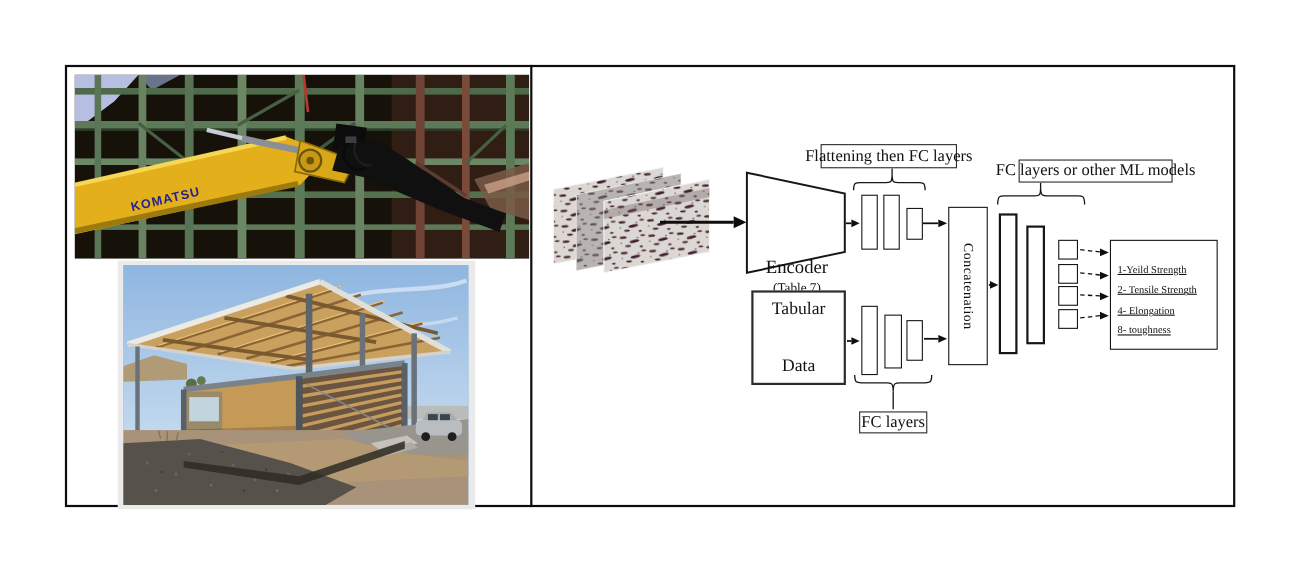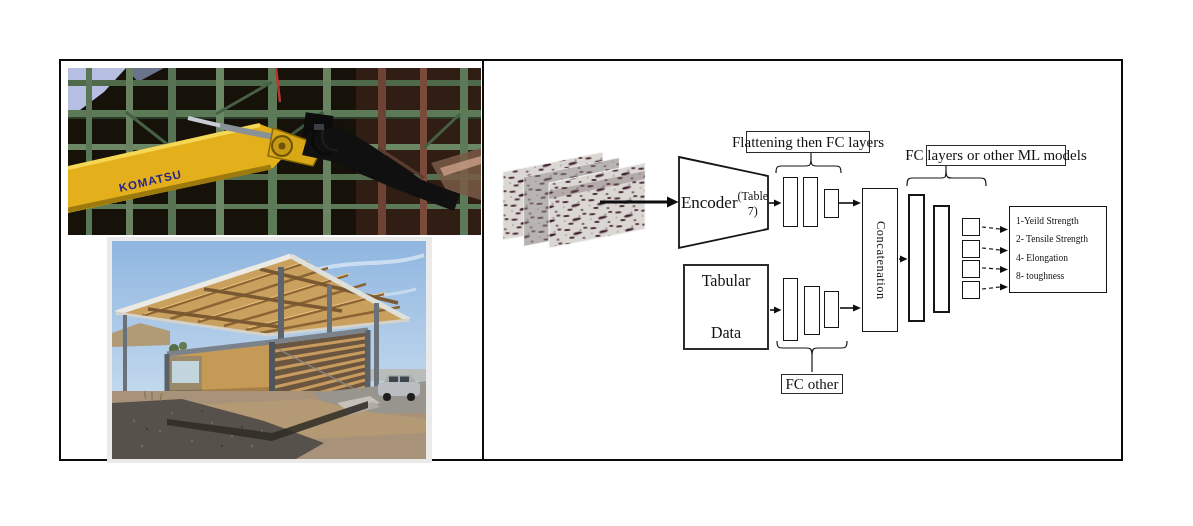--- a/index.html
+++ b/index.html
@@ -8,29 +8,29 @@
   .abs{position:absolute;}
   .figure-border{left:59px;top:59px;width:1064px;height:402px;border:2px solid #0c0c0c;box-sizing:border-box;background:#fff;}
   .panel-divider{left:482px;top:59px;width:2px;height:402px;background:#0c0c0c;}
   .photo{overflow:hidden;}
   .photo1{left:68px;top:68px;width:413px;height:167px;background:#15100c;}
   .photo2-frame{left:107px;top:237px;width:325px;height:226px;background:#eaeaea;}
   .photo2{left:5px;top:4px;width:314px;height:218px;background:#9dbfe3;}
   .dbox{box-sizing:border-box;background:#fff;border:1.8px solid #161616;}
   .label-box{box-sizing:border-box;background:#fff;border:1.3px solid #2a2a2a;display:flex;align-items:center;justify-content:center;
              font-size:15px;white-space:nowrap;}
-  .enc-text{display:flex;flex-direction:row;align-items:center;justify-content:center;text-align:center;}
+  .enc-text{display:flex;flex-direction:column;align-items:center;justify-content:center;text-align:center;margin-top:48px;}
   .enc-main{font-size:17px;}
   .enc-sub{font-size:12px;margin-top:1px;text-align:center;}
   .concat-box{left:862px;top:188px;width:36px;height:144px;display:flex;align-items:center;justify-content:center;}
   .concat-text{writing-mode:vertical-rl;font-size:12.5px;letter-spacing:0.5px;}
   .tabular-box{left:683px;top:264px;width:86px;height:86px;border:2.5px solid #2c2c2c;display:flex;flex-direction:column;
                align-items:center;justify-content:center;font-size:16px;line-height:22px;text-align:center;gap:30px;}
-  .output-box{left:1009px;top:206px;width:90px;height:80px;border:1.8px solid #161616;padding:5px 0 0 6px;
-              font-size:9.5px;line-height:18.4px;white-space:nowrap;}
+  .output-box{left:1009px;top:218px;width:90px;height:80px;border:1.8px solid #161616;padding:18px 0 0 6px;
+              font-size:9.5px;line-height:18.4px;white-space:nowrap;text-decoration:underline;}
   .sq{width:18px;height:18px;left:962px;}
   svg{display:block;}
 </style>
 </head>
 <body>
 
 <div class="page">
 
   <div class="abs figure-border"></div>
   <div class="abs panel-divider"></div>
@@ -292,21 +292,21 @@
     </g>
   </svg>
 
   <div class="abs label-box" style="left:746px;top:131px;width:124px;height:22px;">
     <span>Flattening then FC layers</span>
   </div>
   <div class="abs label-box" style="left:926px;top:145px;width:140px;height:21px;">
     <span>FC layers or other ML models</span>
   </div>
   <div class="abs label-box" style="left:781px;top:374px;width:62px;height:20px;">
-    <span>FC other</span>
+    <span>FC layers</span>
   </div>
 
   <div class="abs enc-text" style="left:681px;top:183px;width:87px;height:40px;">
     <div class="enc-main">Encoder</div>
     <div class="enc-sub">(Table 7)</div>
   </div>
 
   <div class="abs dbox" style="left:783px;top:177px;width:15px;height:50px;"></div>
   <div class="abs dbox" style="left:803px;top:177px;width:15px;height:50px;"></div>
   <div class="abs dbox" style="left:824px;top:189px;width:15px;height:29px;"></div>

